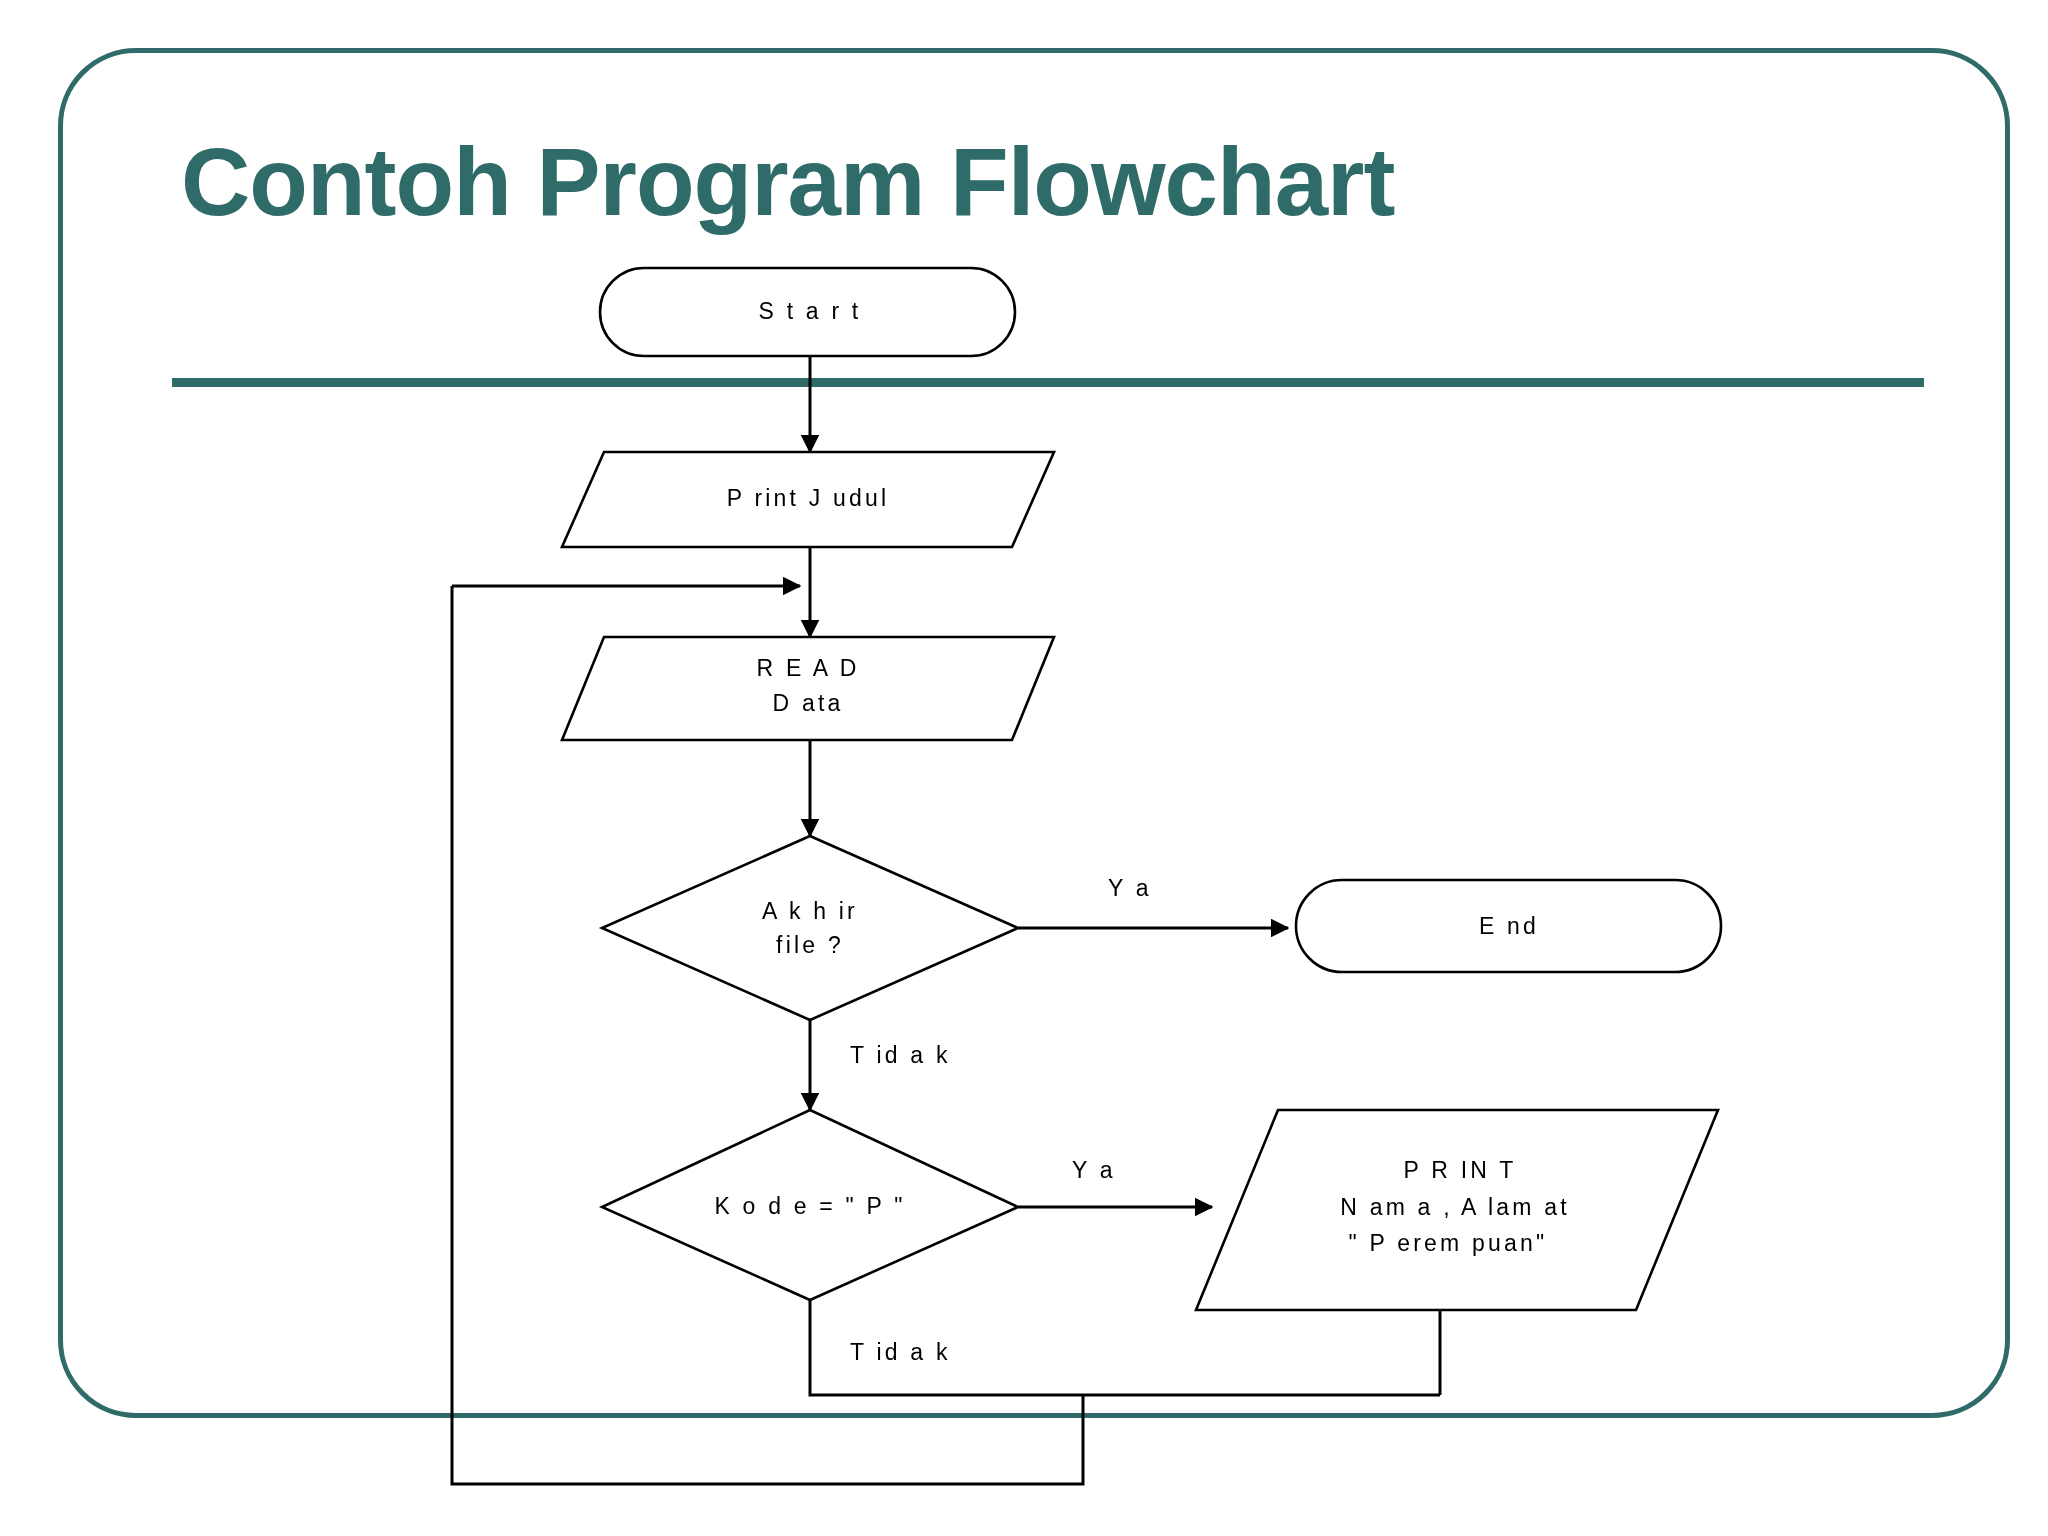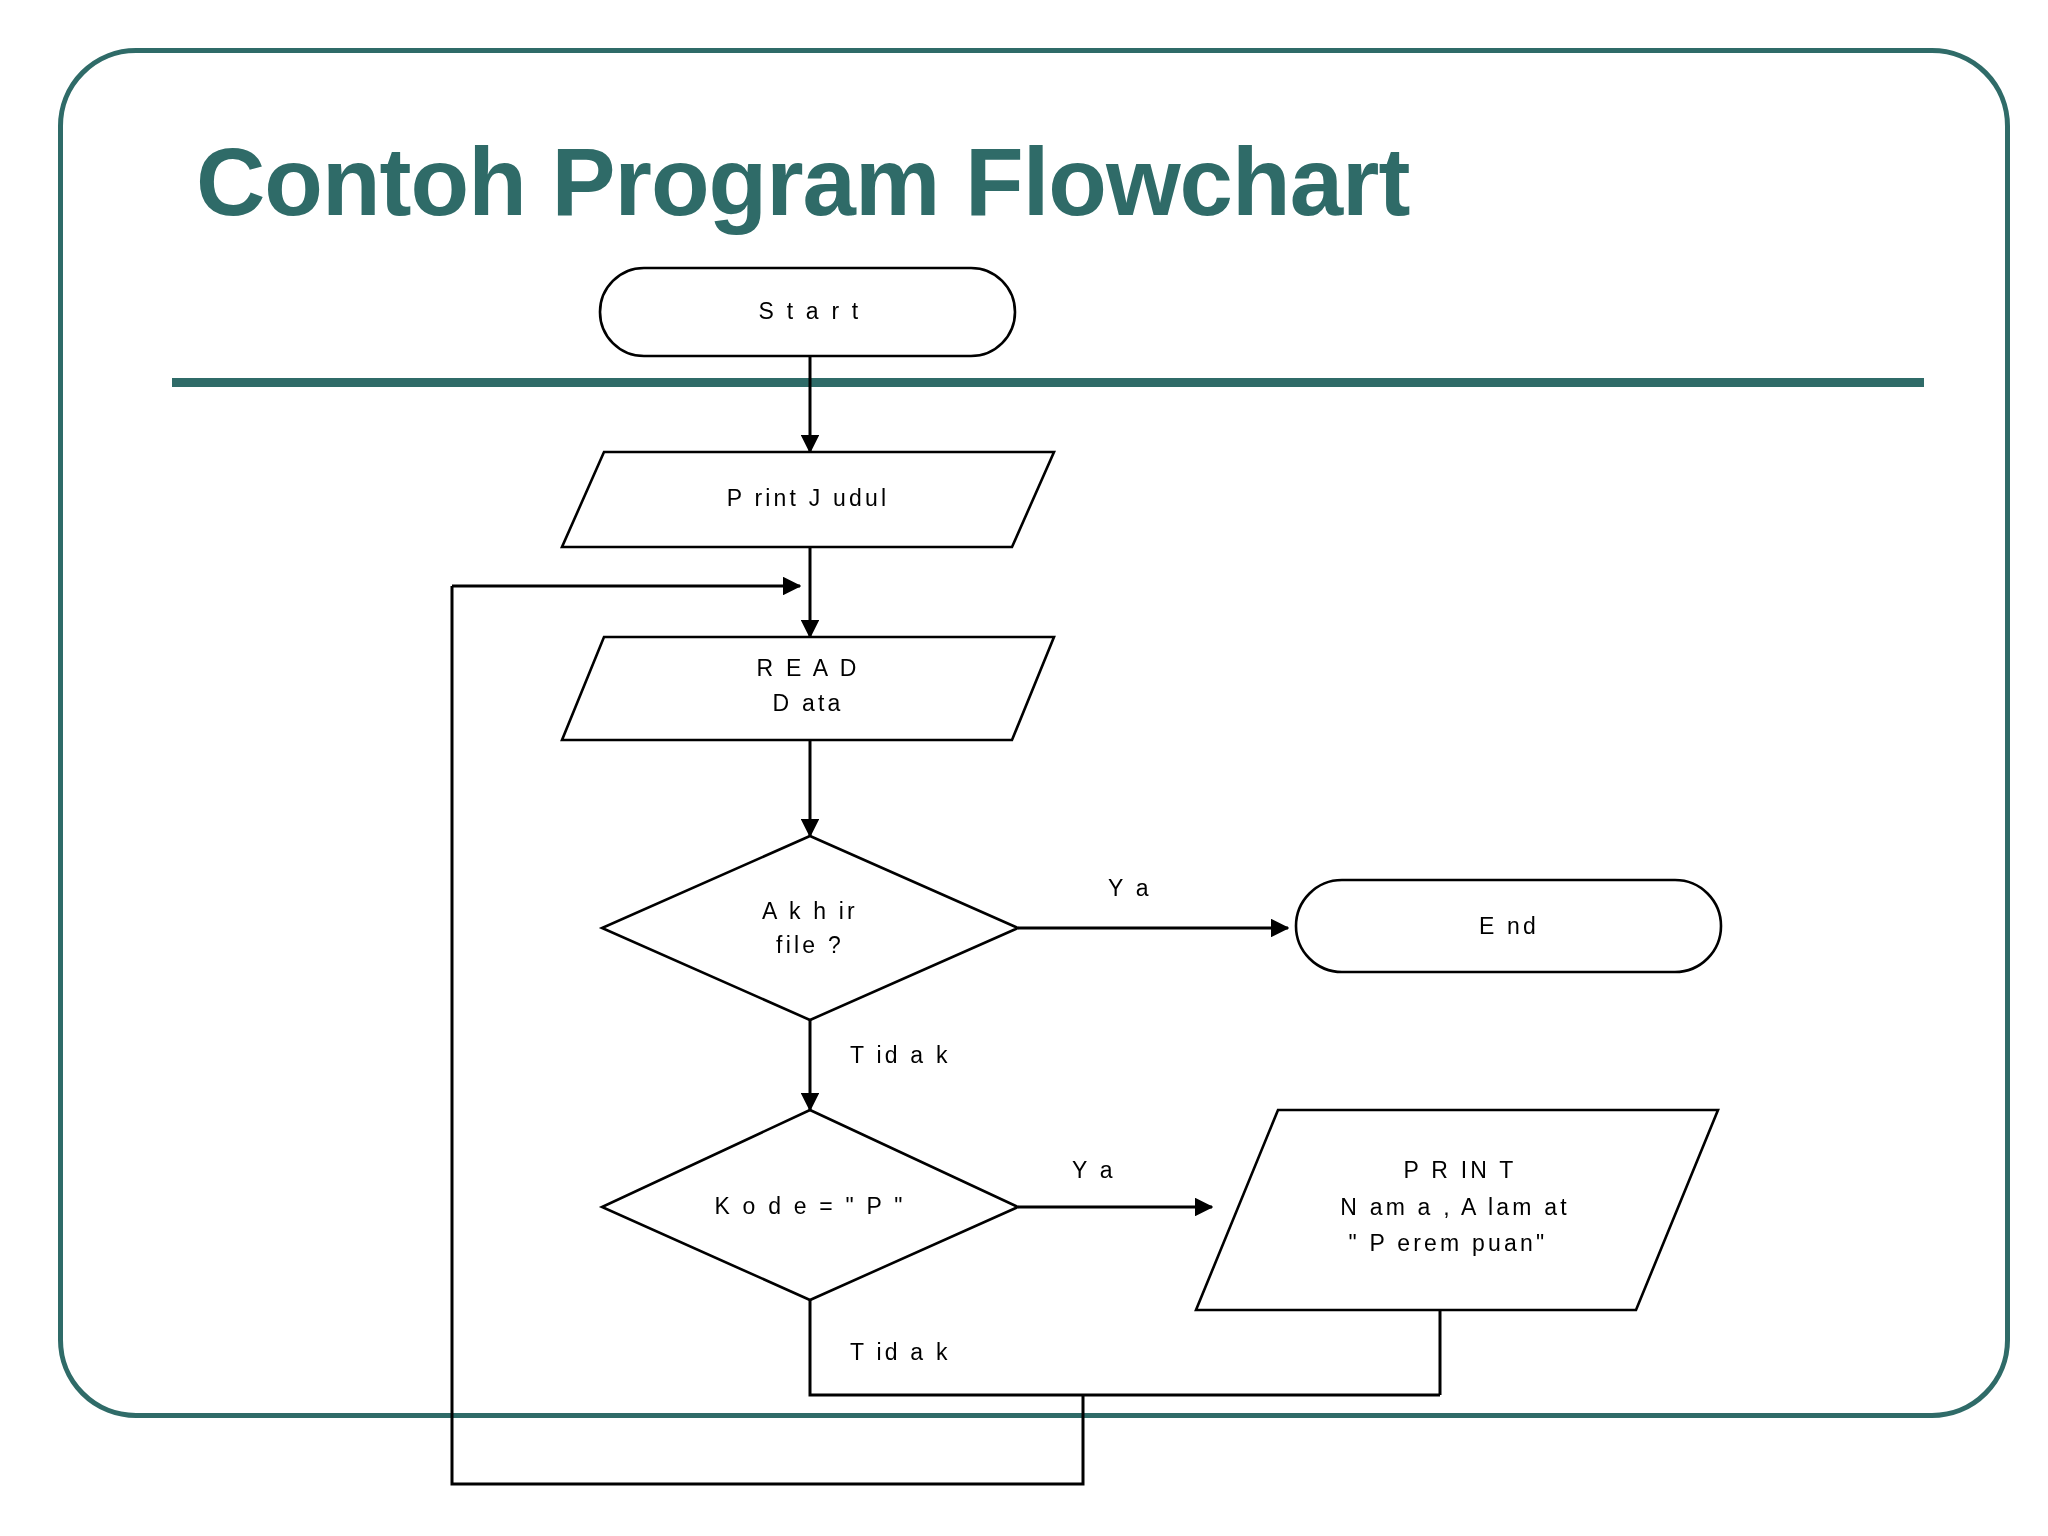--- a/index.html
+++ b/index.html
@@ -31,21 +31,21 @@
   #title-rule {
     position: absolute;
     left: 172px;
     top: 378px;
     width: 1752px;
     height: 9px;
     background: #2f6b68;
   }
   #page-title {
     position: absolute;
-    left: 196px;
+    left: 181px;
     top: 134px;
     font-size: 96px;
     font-weight: bold;
     color: #2f6b68;
     letter-spacing: -1px;
     white-space: nowrap;
     line-height: 1;
     font-family: "Liberation Sans", sans-serif;
     transform: scaleX(1.0);
     transform-origin: left top;

